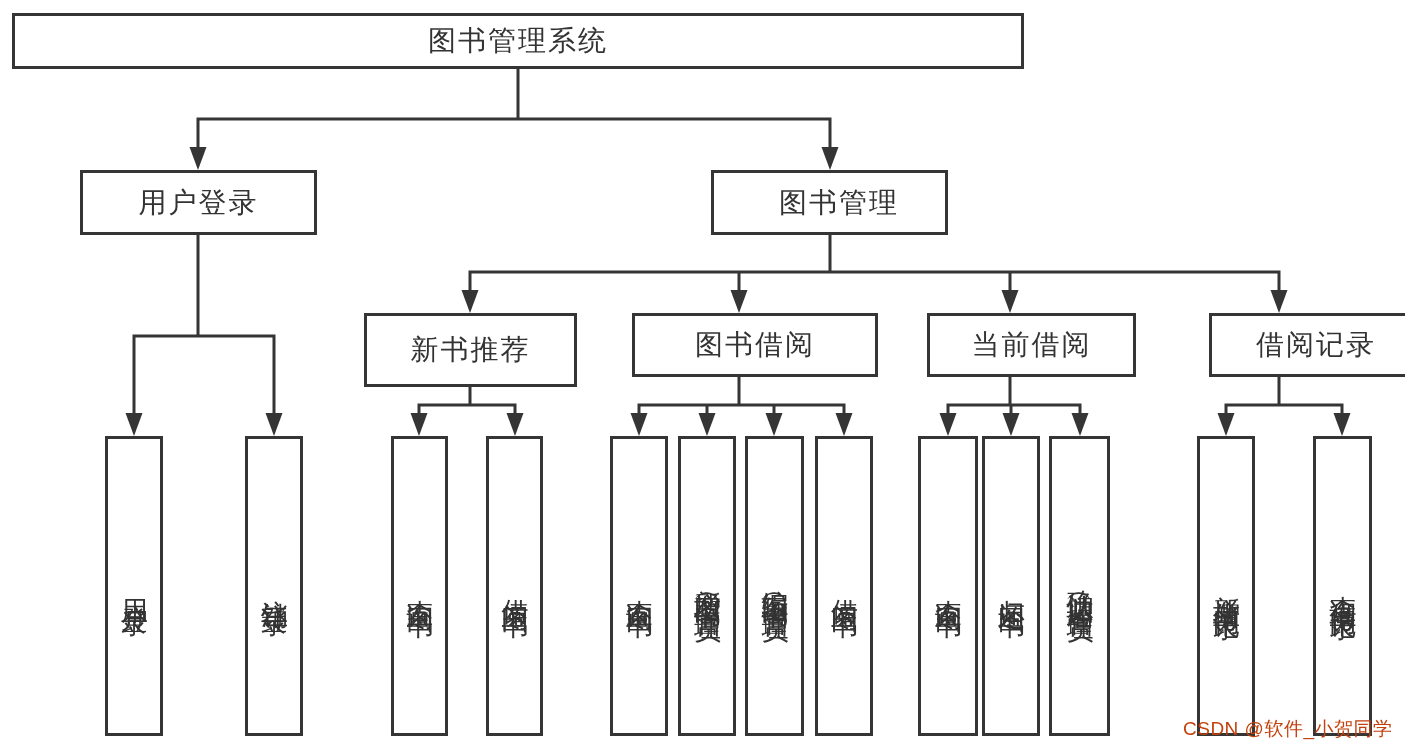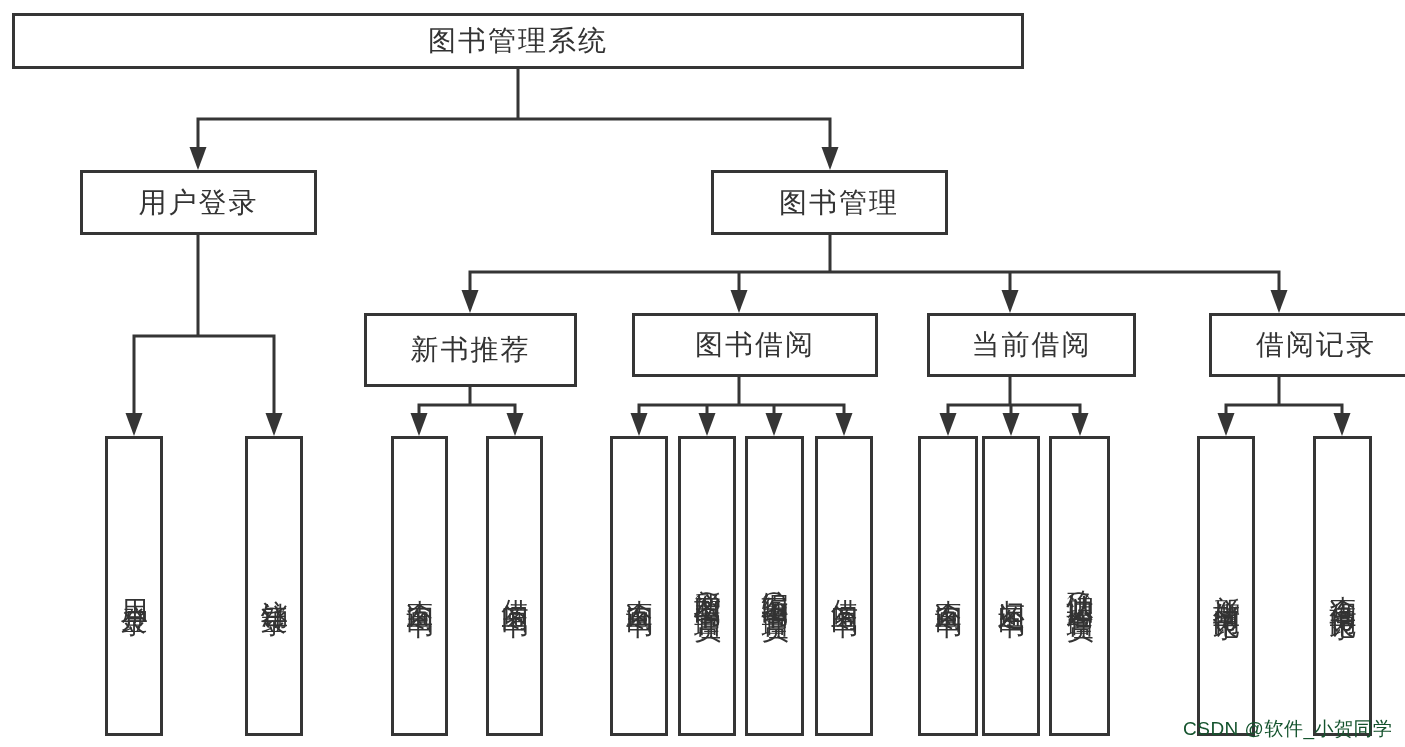--- a/index.html
+++ b/index.html
@@ -40,21 +40,21 @@
     letter-spacing: 4px;
     line-height: 1;
   }
   .watermark {
     position: absolute;
     z-index: 2;
     left: 1183px;
     top: 716px;
     font-size: 19px;
     letter-spacing: 0.5px;
-    color: #14532d;
+    color: #c2410c;
     white-space: nowrap;
   }
 </style>
 </head>
 <body>
 
 <div class="canvas">
 
   <svg class="connectors" width="1405" height="747" viewBox="0 0 1405 747">
     <g stroke="#353535" stroke-width="3" fill="none" stroke-linecap="square">

